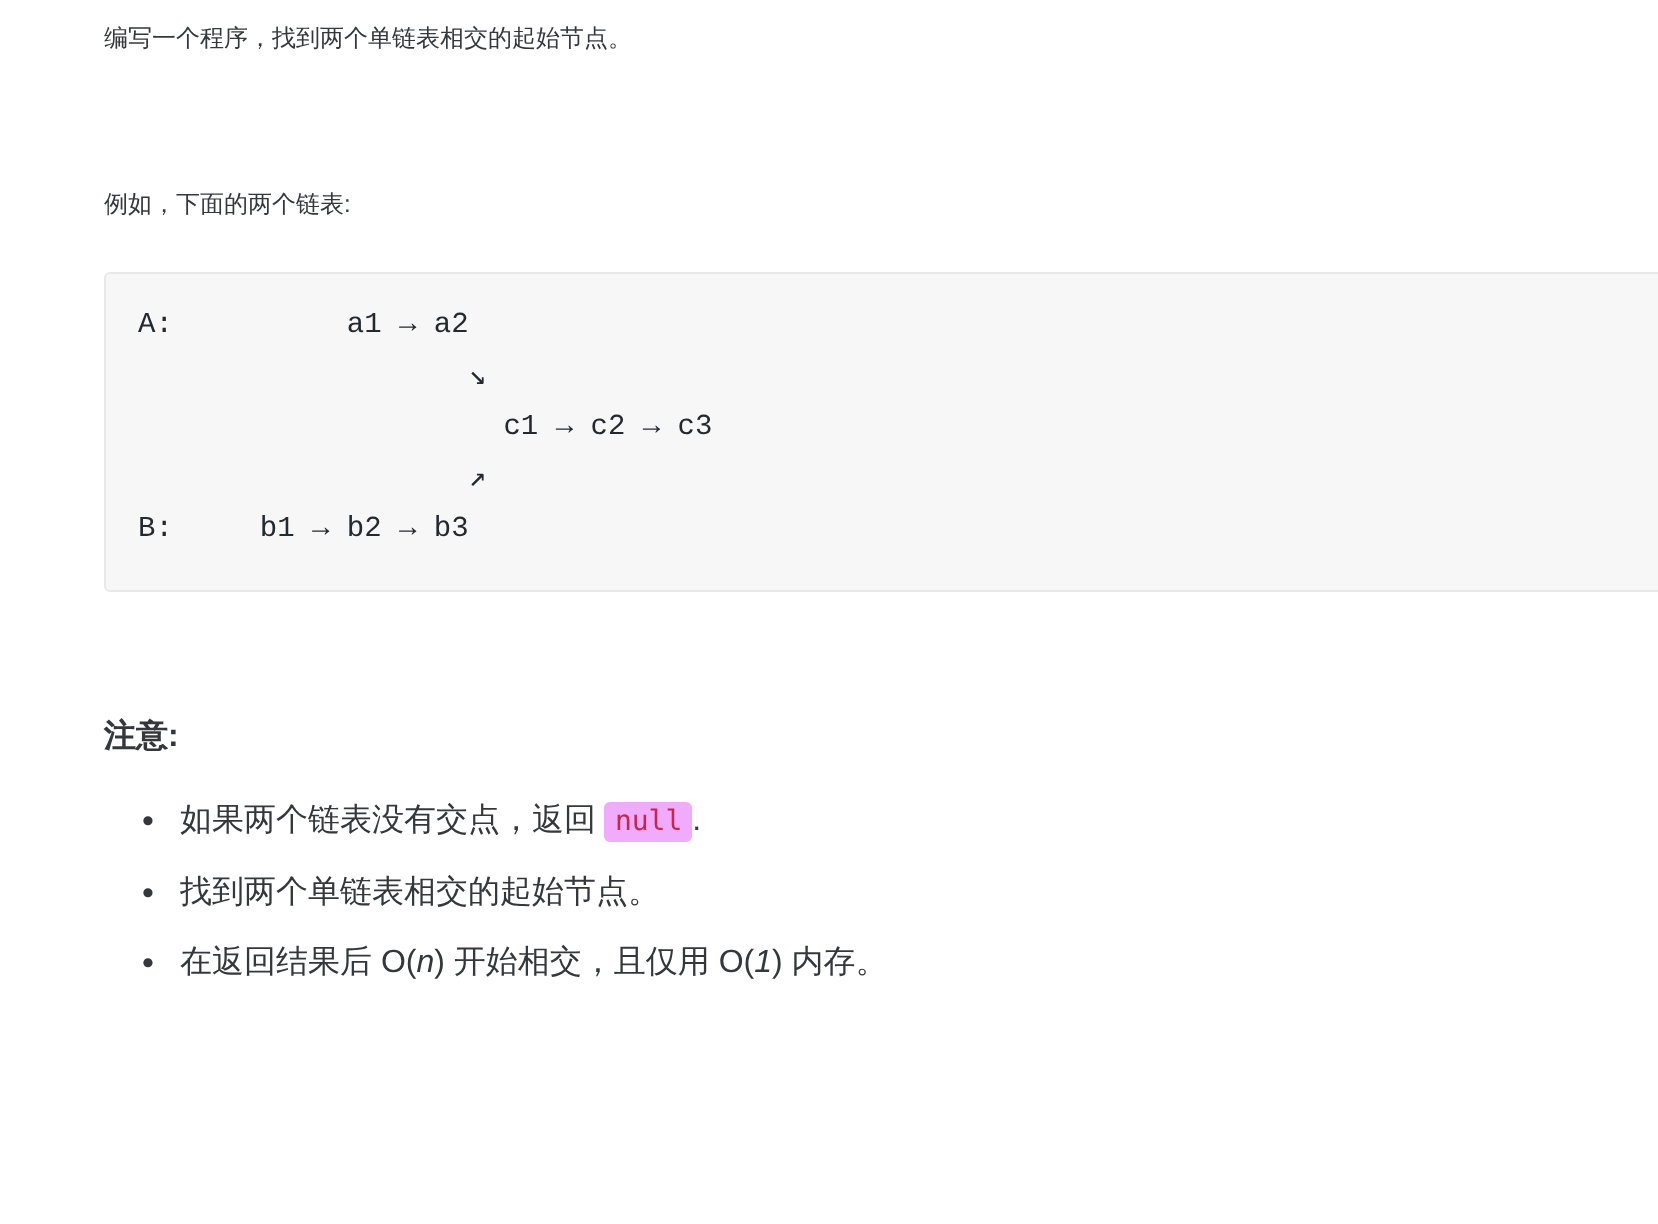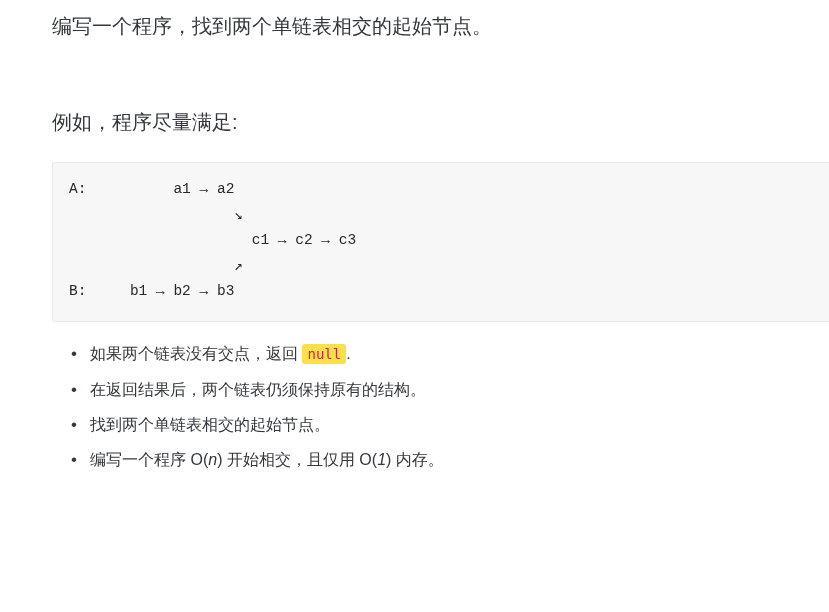--- a/index.html
+++ b/index.html
@@ -15,21 +15,21 @@
     overflow: hidden;
   }
   .page {
     position: relative;
     width: 829px;
     height: 612px;
     box-sizing: border-box;
     padding: 0 0 0 52px;
   }
   .para {
-    font-size: 20px;
+    font-size: 12px;
     line-height: 1.6;
     color: #34373b;
     margin: 0;
   }
   #intro-paragraph {
     padding-top: 10px;
   }
   #example-paragraph {
     padding-top: 64px;
   }
@@ -79,55 +79,53 @@
     position: absolute;
     left: -19px;
     top: 0;
     font-size: 17px;
     color: #34373b;
   }
   code.inline {
     font-family: "DejaVu Sans Mono", "Liberation Mono", monospace;
     font-size: 14px;
     color: #c7254e;
-    background: #fde047;
+    background: #f0abfc;
     padding: 2px 5px;
     border-radius: 3px;
   }
   em.var {
     font-style: italic;
   }
 </style>
 </head>
 <body>
 
 <div class="page">
 
   <p class="para" id="intro-paragraph">编写一个程序，找到两个单链表相交的起始节点。</p>
 
-  <p class="para" id="example-paragraph">例如，程序尽量满足:</p>
+  <p class="para" id="example-paragraph">例如，下面的两个链表:</p>
 
   <div class="codeblock">
     <pre>A:          a1 → a2
                    ↘
                      c1 → c2 → c3
                    ↗
 B:     b1 → b2 → b3</pre>
   </div>
 
 
+  <h3 class="section-title">注意:</h3>
 
   <ul class="notes">
     <li>
       <span>如果两个链表没有交点，返回 </span><code class="inline">null</code><span>.</span>
     </li>
     <li>
-      <span>在返回结果后，两个链表仍须保持原有的结构。</span>
-    </li>
-    <li>
       <span>找到两个单链表相交的起始节点。</span>
     </li>
     <li>
-      <span>编写一个程序 O(</span><em class="var">n</em><span>) 开始相交，且仅用 O(</span><em class="var">1</em><span>) 内存。</span>
+      <span>在返回结果后 O(</span><em class="var">n</em><span>) 开始相交，且仅用 O(</span><em class="var">1</em><span>) 内存。</span>
     </li>
   </ul>
 
 </div>
 
 </body></html>

